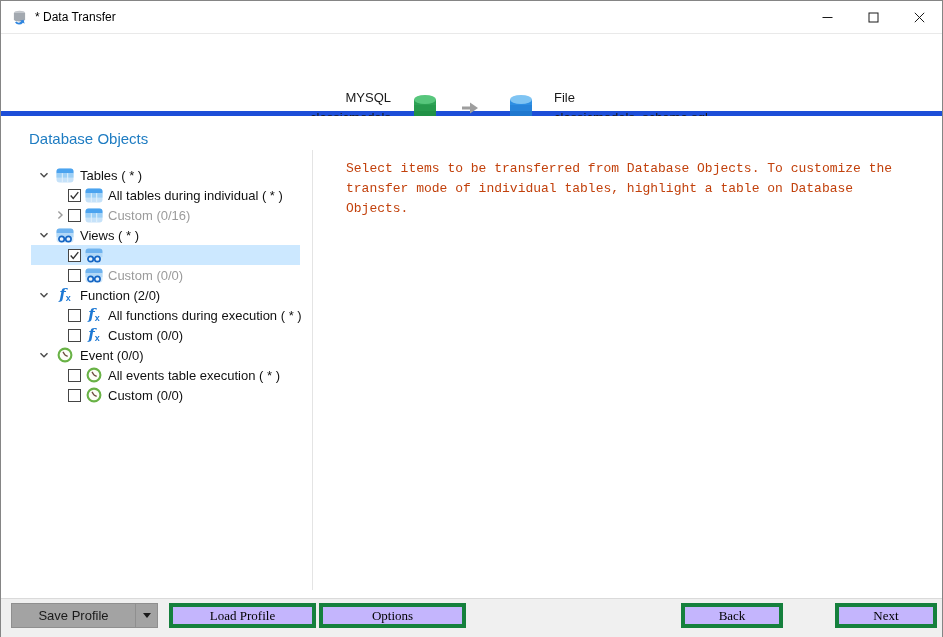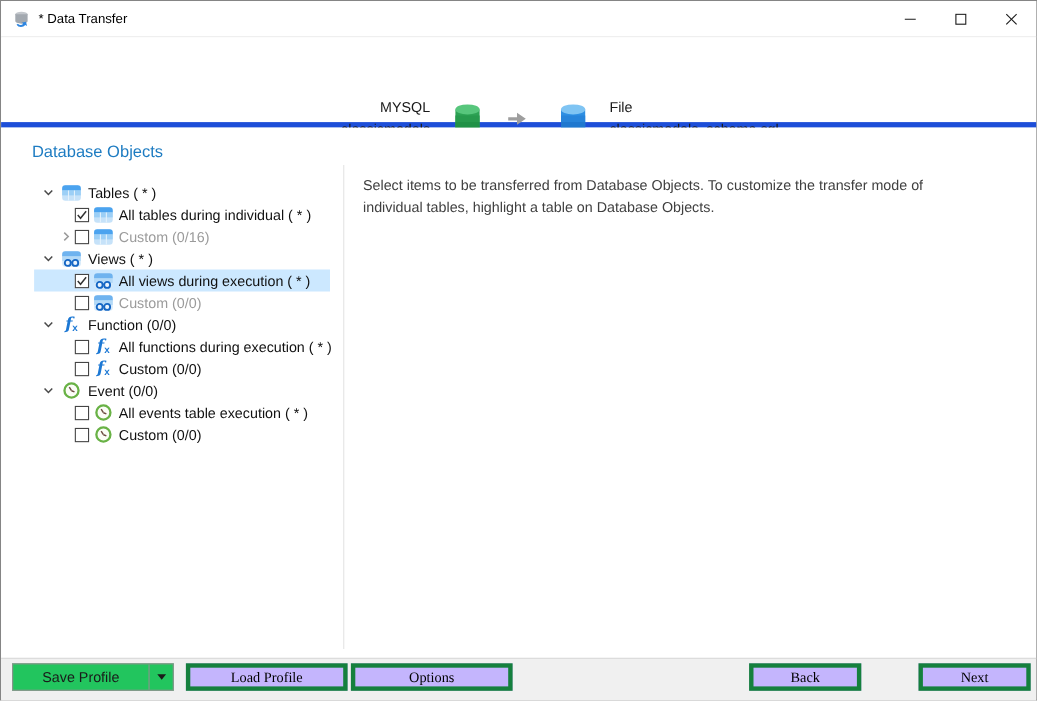--- a/index.html
+++ b/index.html
@@ -21,21 +21,21 @@
   .dst-block { position:absolute; left:553px; top:54px; width:300px; text-align:left; font-size:13px; line-height:20px; }
   .db-icon { position:absolute; top:59px; width:30px; height:31px; }
   .db-green { left:409px; }
   .db-blue  { left:505px; }
   .xfer-arrow { position:absolute; left:459px; top:66px; }
 
   
   .main { position:relative; height:482px; background:#fff; }
   .section-heading { position:absolute; left:28px; top:14px; font-size:15px; color:#1e7cc2; }
   .panel-divider { position:absolute; left:311px; top:34px; width:1px; height:440px; background:#e4e4e4; }
-  .description { position:absolute; left:329px; top:43px; width:562px; font-size:13px; line-height:20px; color:#404040; }
+  .description { position:absolute; left:345px; top:43px; width:562px; font-size:13px; line-height:20px; color:#c2410c;font-family:Liberation Mono, monospace; }
 
   
   .tree { position:absolute; left:0; top:49px; width:311px; }
   .tree-row { display:flex; align-items:center; height:20px; margin-left:30px; width:269px; font-size:13px; }
   .tree-row.selected { background:#cce8ff; }
   .tree-row.muted .tree-label { color:#9b9b9b; }
   .tree-row.l0 { padding-left:8px; }
   .tree-row.l1 { padding-left:24px; }
   .slot { display:inline-flex; align-items:center; flex:none; }
   .l0 .slot { width:17px; }
@@ -46,21 +46,21 @@
   .l1 .tree-icon { margin-right:5px; }
   .tree-label { white-space:nowrap; color:#111; }
 
   .fx { display:inline-flex; width:18px; justify-content:center; align-items:flex-start; }
   .fx-f { font-family:"DejaVu Serif", serif; font-style:italic; font-weight:bold; font-size:15px; line-height:15px; color:#1c78d4; }
   .fx-x { font-weight:bold; font-size:9px; color:#1c78d4; margin-top:6px; }
 
   
   .footer { position:relative; height:39px; background:#f0f0f0; border-top:1px solid #dadada; }
   .btn { position:absolute; top:4px; height:25px; background:#c4b5fd; border:4px solid #15803d; font-family:Liberation Serif, serif; font-size:13px; color:#000; display:flex; align-items:center; justify-content:center; }
-  .split-btn { position:absolute; top:4px; left:10px; width:147px; height:25px; border:1px solid #8f8f8f; background:#22c55e; display:flex; }
+  .split-btn { position:absolute; top:4px; left:10px; width:147px; height:25px; border:1px solid #8f8f8f; background:#a3a3a3; display:flex; }
   .split-main { flex:1; display:flex; align-items:center; justify-content:center; font-size:13px; }
   .split-arrow { width:22px; border-left:1px solid #8f8f8f; display:flex; align-items:center; justify-content:center; }
   .tri-down { width:0; height:0; border-left:4px solid transparent; border-right:4px solid transparent; border-top:5px solid #1a1a1a; }
   .btn-load { left:168px; width:147px; }
   .btn-options { left:318px; width:147px;text-align:right; }
   .btn-back { left:680px; width:102px; }
   .btn-next { left:834px; width:102px; }
 </style>
 </head>
 <body>
@@ -212,21 +212,20 @@
           <span class="tree-icon">
             <svg width="18" height="15" viewBox="0 0 18 15">
               <rect x="0.5" y="0.5" width="17" height="14" rx="3" fill="#d4e9fa"></rect>
               <path d="M0.5 5.2 V3.5 a3 3 0 0 1 3-3 h11 a3 3 0 0 1 3 3 v1.7 Z" fill="#6fb3ef"></path>
               <rect x="0.5" y="5.2" width="17" height="4" fill="#b3d9f7"></rect>
               <path d="M8.2 10.6 a1.6 1.6 0 0 1 1.6 0" fill="none" stroke="#1566c4" stroke-width="1.2"></path>
               <circle cx="5.6" cy="11" r="2.7" fill="#eaf4fd" stroke="#1566c4" stroke-width="1.7"></circle>
               <circle cx="12.4" cy="11" r="2.7" fill="#eaf4fd" stroke="#1566c4" stroke-width="1.7"></circle>
             </svg>
           </span>
-          <span class="tree-label">All views during execution ( * )</span>
         </div>
         <div class="tree-row l1 muted">
           <span class="slot"></span>
           <span class="checkbox"></span>
           <span class="tree-icon">
             <svg width="18" height="15" viewBox="0 0 18 15">
               <rect x="0.5" y="0.5" width="17" height="14" rx="3" fill="#d4e9fa"></rect>
               <path d="M0.5 5.2 V3.5 a3 3 0 0 1 3-3 h11 a3 3 0 0 1 3 3 v1.7 Z" fill="#6fb3ef"></path>
               <rect x="0.5" y="5.2" width="17" height="4" fill="#b3d9f7"></rect>
               <path d="M8.2 10.6 a1.6 1.6 0 0 1 1.6 0" fill="none" stroke="#1566c4" stroke-width="1.2"></path>
@@ -241,21 +240,21 @@
             <svg width="10" height="10" viewBox="0 0 10 10">
               <polyline points="1.5,3.2 5,6.8 8.5,3.2" fill="none" stroke="#4a4a4a" stroke-width="1.4"></polyline>
             </svg>
           </span>
           <span class="tree-icon">
             <span class="fx">
               <span class="fx-f">f</span>
               <span class="fx-x">x</span>
             </span>
           </span>
-          <span class="tree-label">Function (0/0)</span>
+          <span class="tree-label">Function (2/0)</span>
         </div>
         <div class="tree-row l1">
           <span class="slot"></span>
           <span class="checkbox"></span>
           <span class="tree-icon">
             <span class="fx">
               <span class="fx-f">f</span>
               <span class="fx-x">x</span>
             </span>
           </span>

